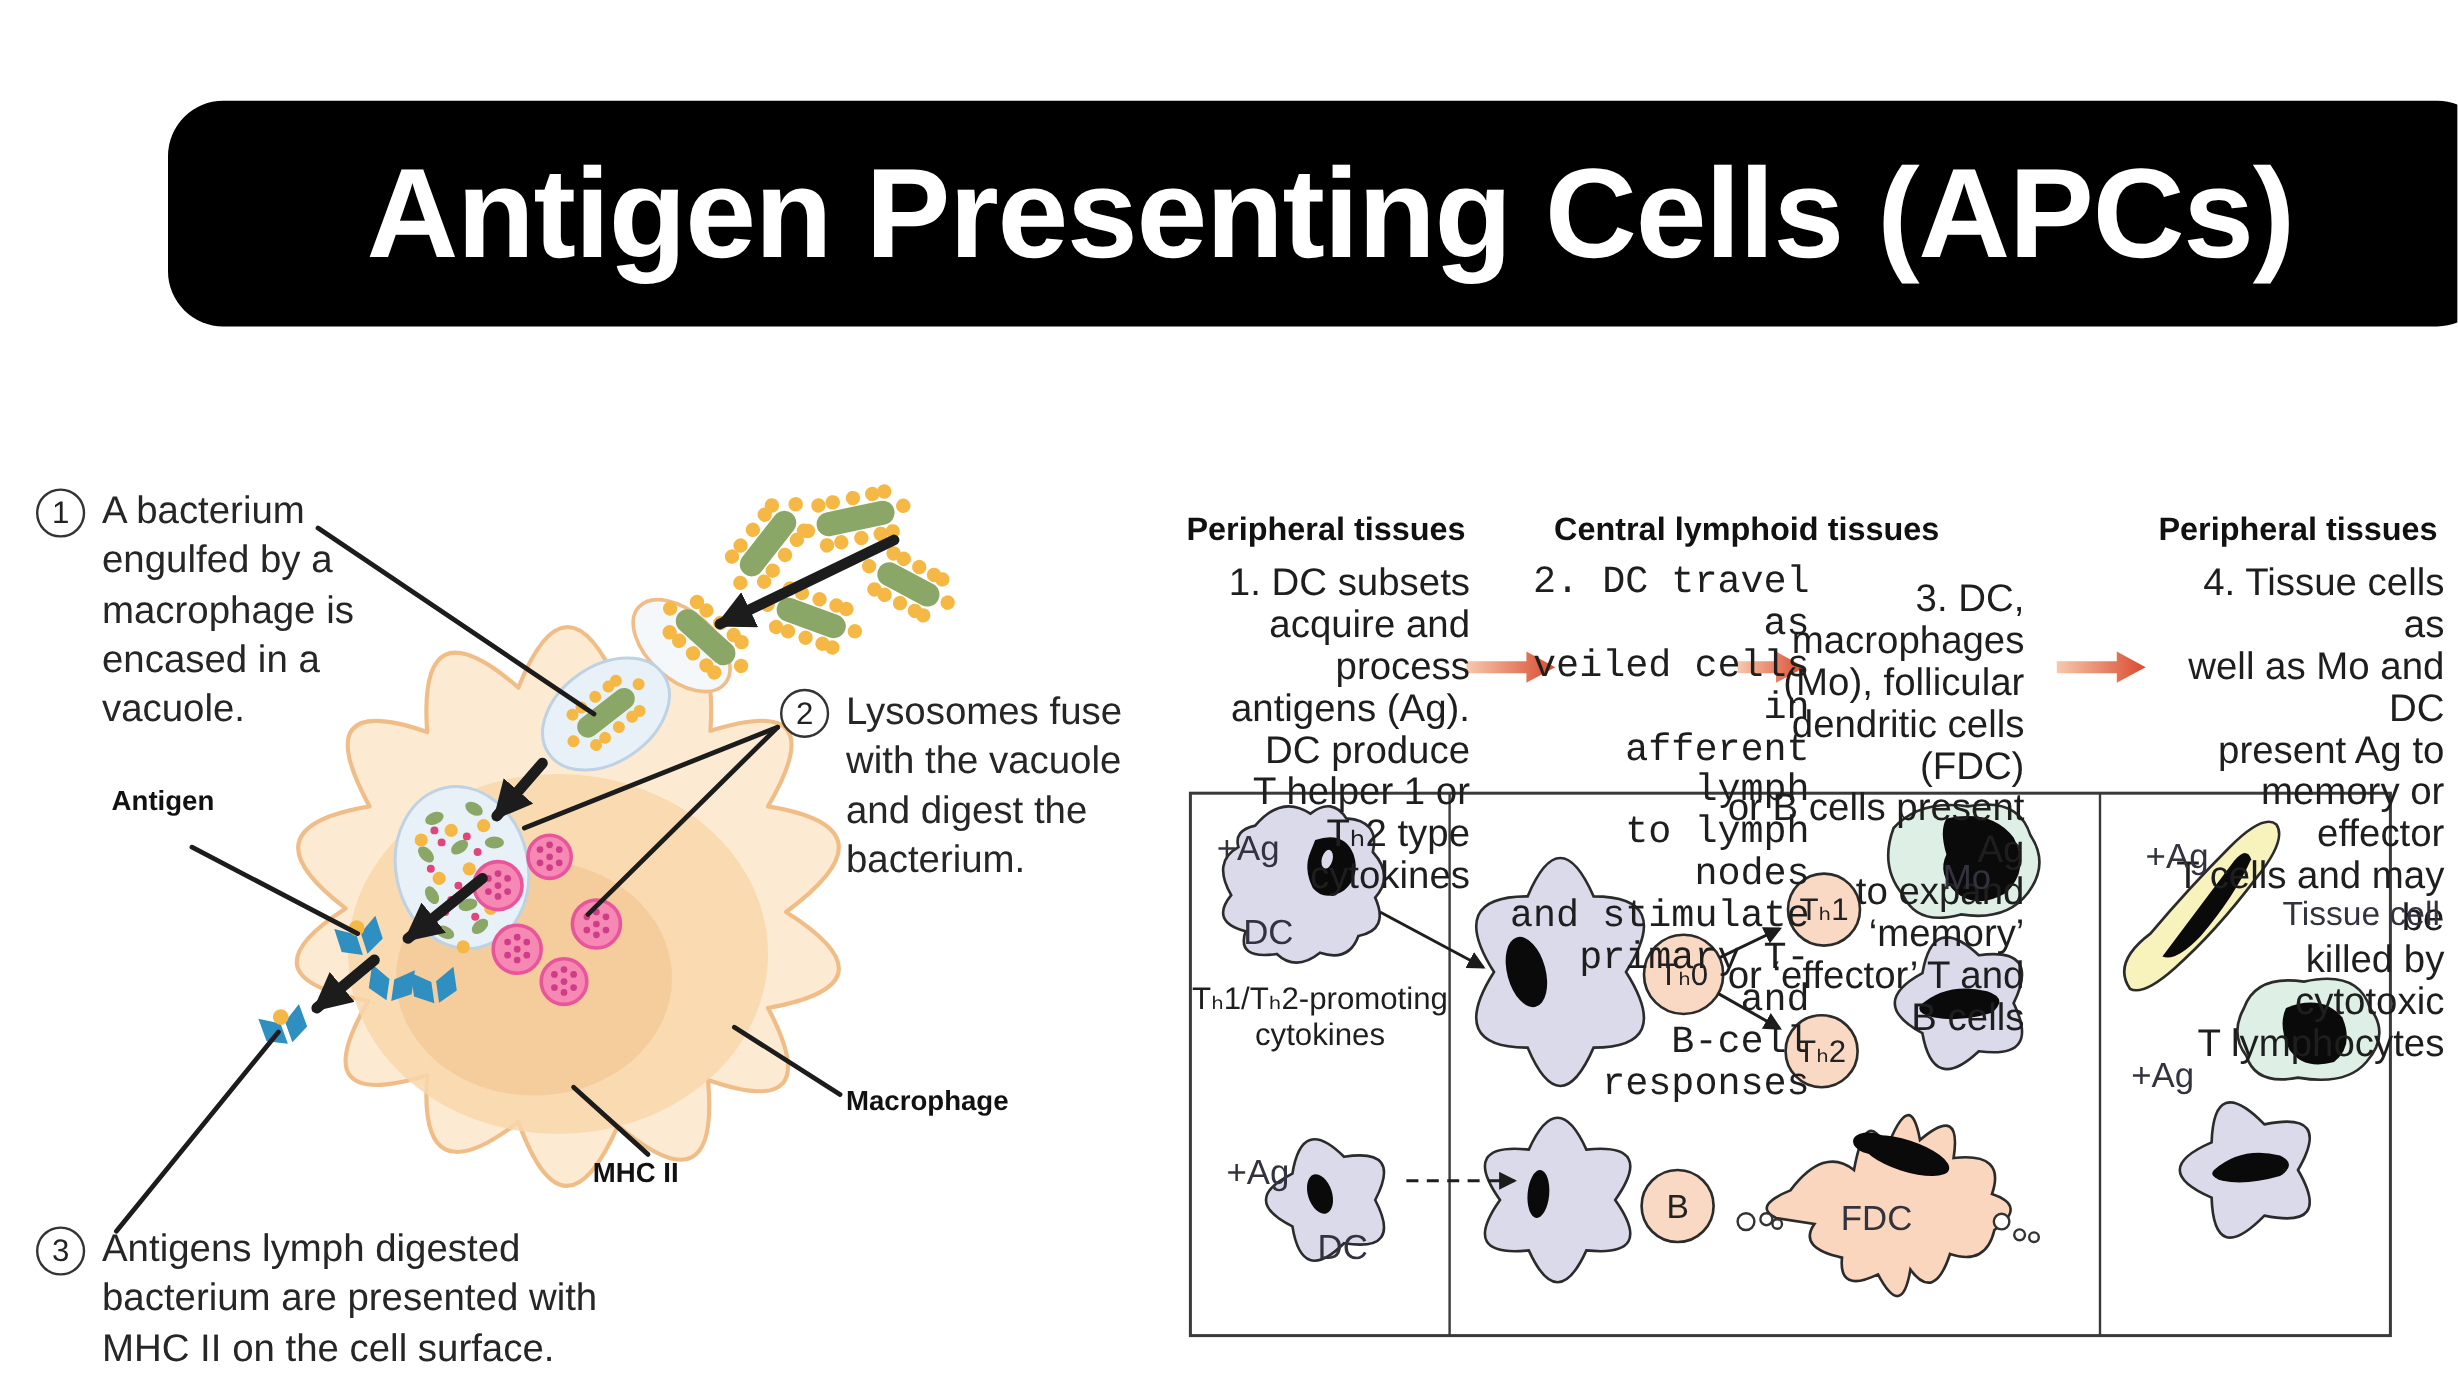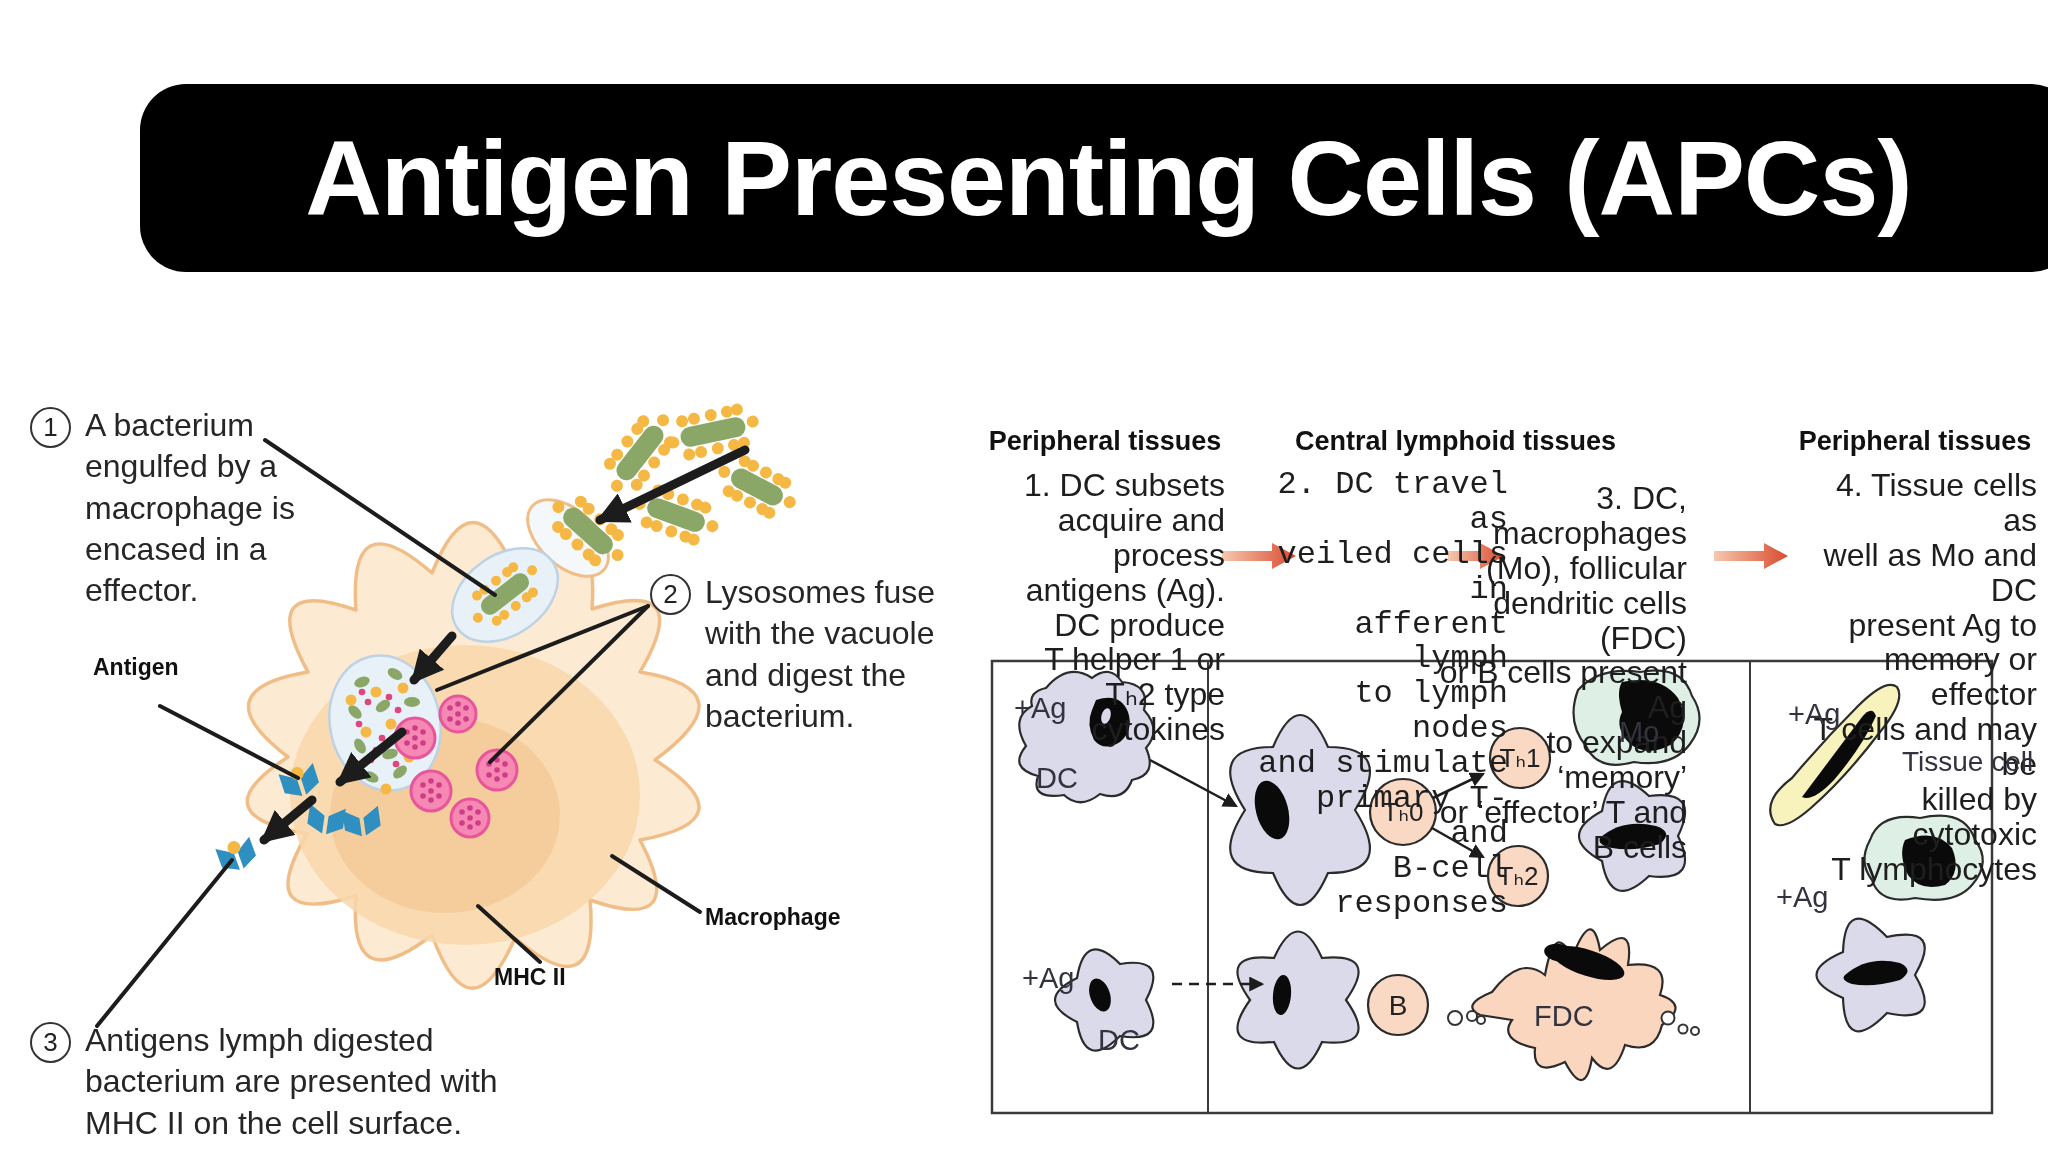--- a/index.html
+++ b/index.html
@@ -392,21 +392,21 @@
   <div class="ov" id="banner">
     <span>Antigen Presenting Cells (APCs)</span>
   </div>
 
   <div class="ov step" style="left:30px;top:405px;width:300px;">
     <div class="num">1</div>
     <div class="stext">A bacterium
 engulfed by a
 macrophage is
 encased in a
-effector.</div>
+vacuole.</div>
   </div>
   <div class="ov step" style="left:650px;top:572px;width:320px;">
     <div class="num">2</div>
     <div class="stext">Lysosomes fuse
 with the vacuole
 and digest the
 bacterium.</div>
   </div>
   <div class="ov step" style="left:30px;top:1020px;width:520px;">
     <div class="num">3</div>
@@ -446,20 +446,22 @@
   <div class="ov fstep" style="left:1795px;top:468px;width:242px;">4. Tissue cells as
 well as Mo and DC
 present Ag to
 memory or effector
 T cells and may be
 killed by cytotoxic
 T lymphocytes</div>
 
   <div class="ov clab" style="left:1014px;top:692px;">+Ag</div>
   <div class="ov clab" style="left:1036px;top:762px;">DC</div>
+  <div class="ov cprom" style="left:990px;top:818px;width:220px;">Tₕ1/Tₕ2-promoting
+cytokines</div>
   <div class="ov clab" style="left:1022px;top:962px;">+Ag</div>
   <div class="ov clab" style="left:1098px;top:1024px;">DC</div>
 
   <div class="ov ccirc" style="left:1363px;top:797px;width:80px;">Tₕ0</div>
   <div class="ov ccirc" style="left:1480px;top:743px;width:80px;">Tₕ1</div>
   <div class="ov ccirc" style="left:1478px;top:861px;width:80px;">Tₕ2</div>
   <div class="ov clab" style="left:1580px;top:716px;margin-left:39px;">Mo</div>
   <div class="ov ccirc" style="left:1358px;top:990px;width:80px;font-size:28px;">B</div>
   <div class="ov clab" style="left:1534px;top:1000px;">FDC</div>
 

